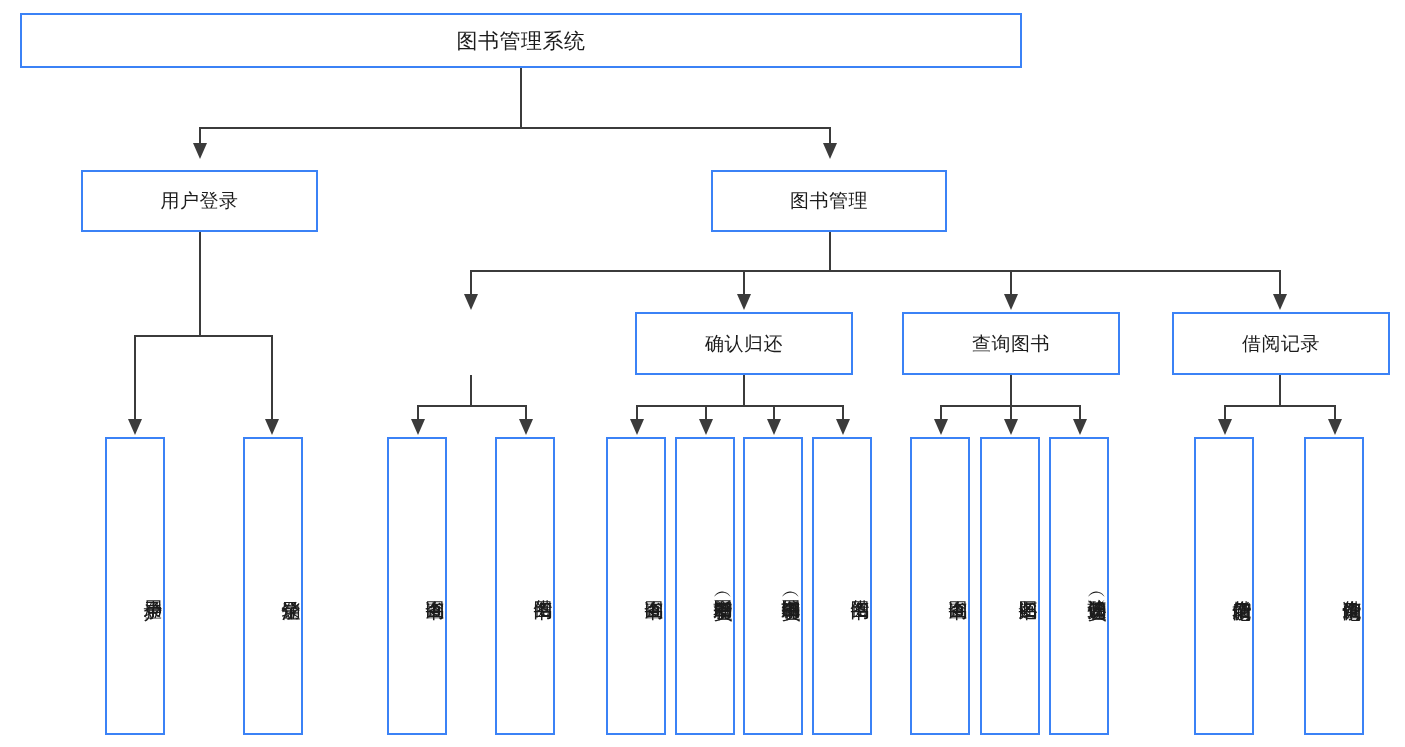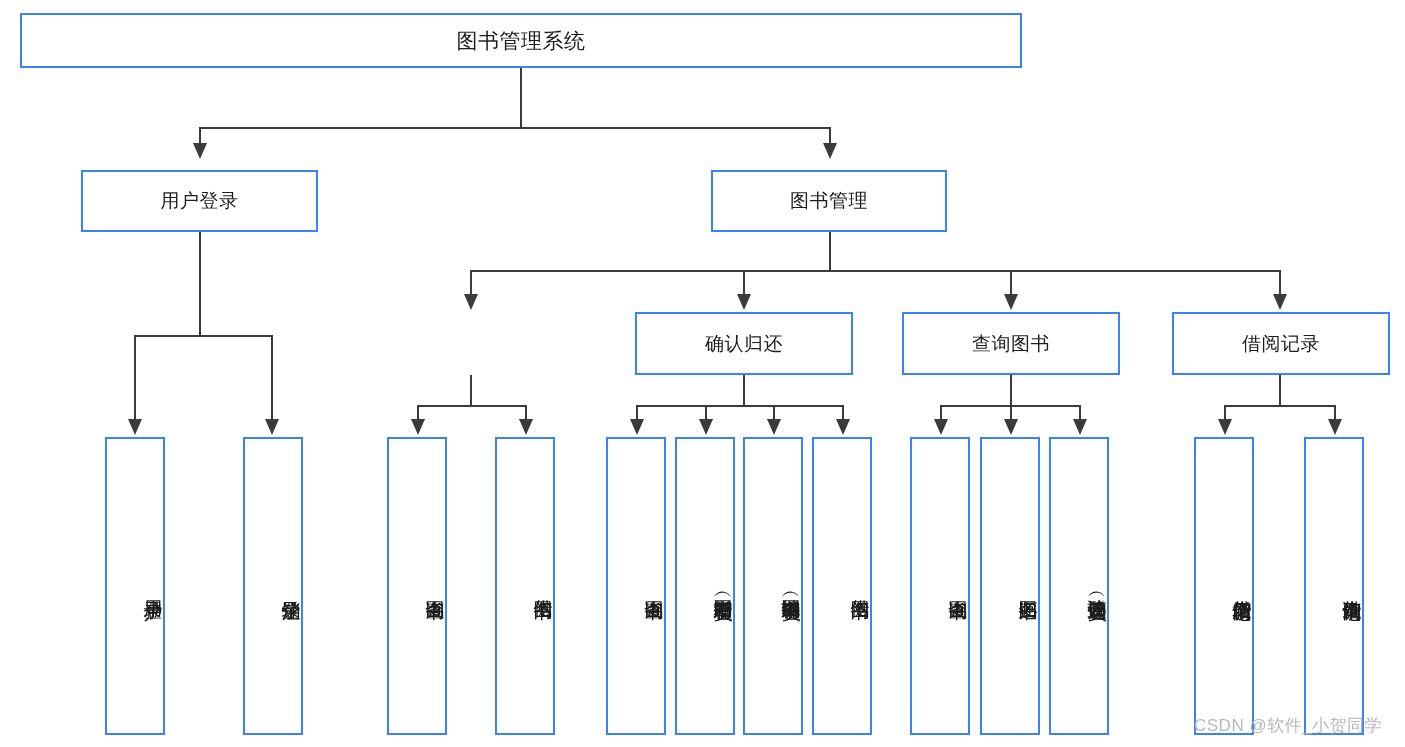--- a/index.html
+++ b/index.html
@@ -152,15 +152,14 @@
   <div class="node leaf" style="left:743px;top:437px;width:60px;height:298px;">编辑图书（管理员）</div>
   <div class="node leaf" style="left:812px;top:437px;width:60px;height:298px;">借阅图书</div>
 
   <div class="node leaf" style="left:910px;top:437px;width:60px;height:298px;">查询图书</div>
   <div class="node leaf" style="left:980px;top:437px;width:60px;height:298px;">归还图书</div>
   <div class="node leaf" style="left:1049px;top:437px;width:60px;height:298px;">确认归还（管理员）</div>
 
   <div class="node leaf" style="left:1194px;top:437px;width:60px;height:298px;">新增借阅记录</div>
   <div class="node leaf" style="left:1304px;top:437px;width:60px;height:298px;">查询借阅记录</div>
 
-  <div id="watermark" style="left:1194px;top:714px;">CSDN @软件_小贺同学</div>
 
 </div>
 
 </body></html>

